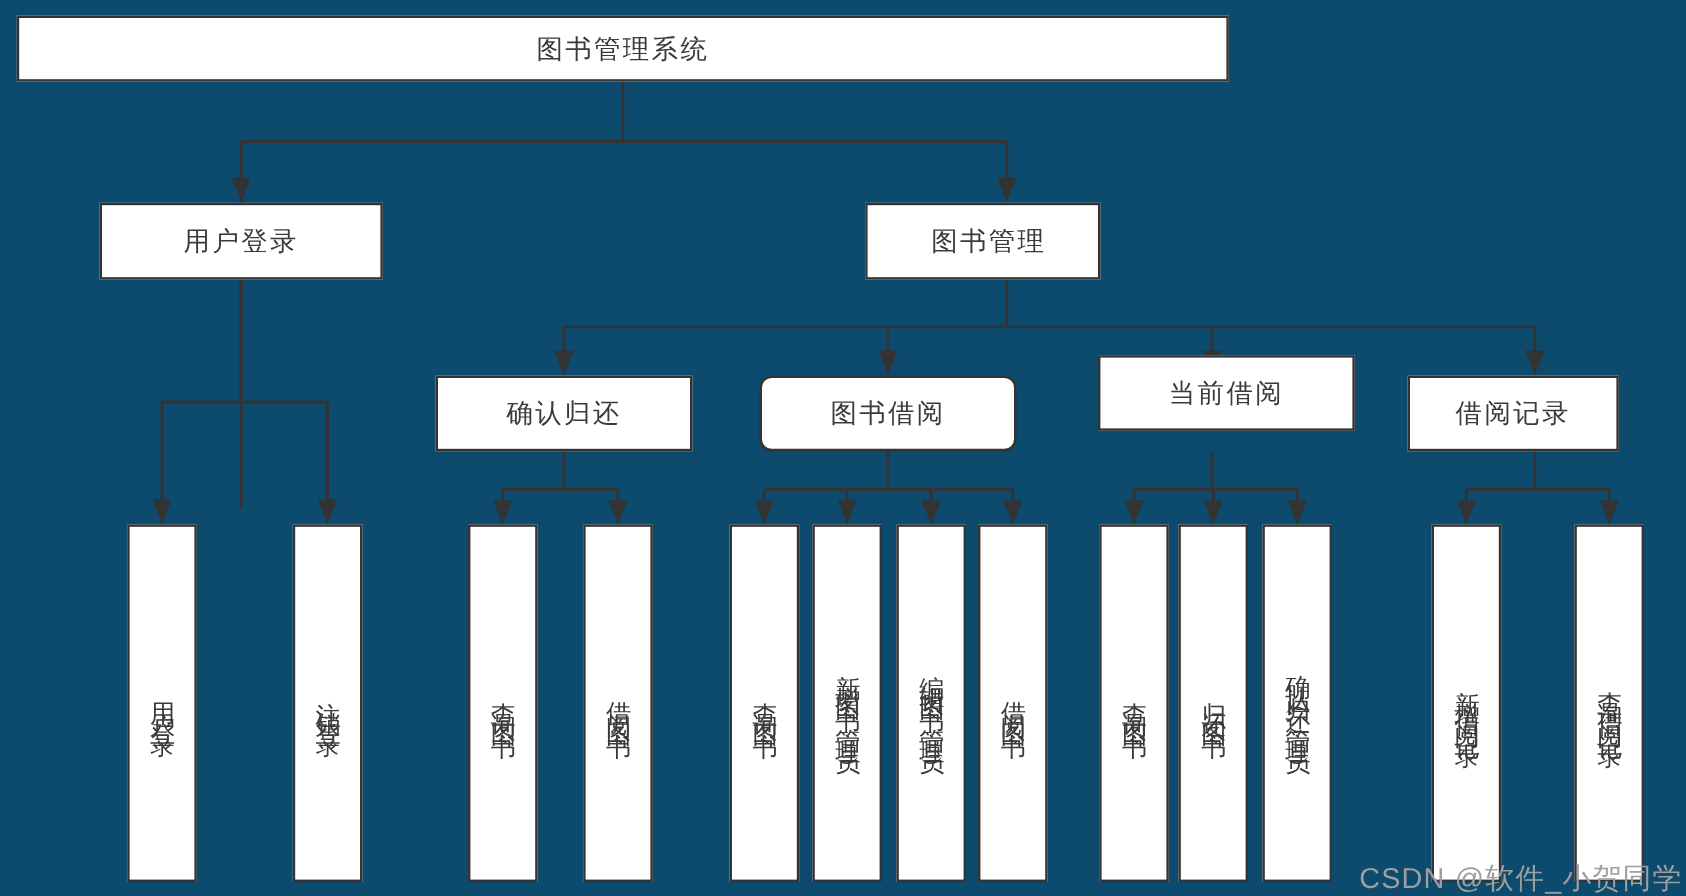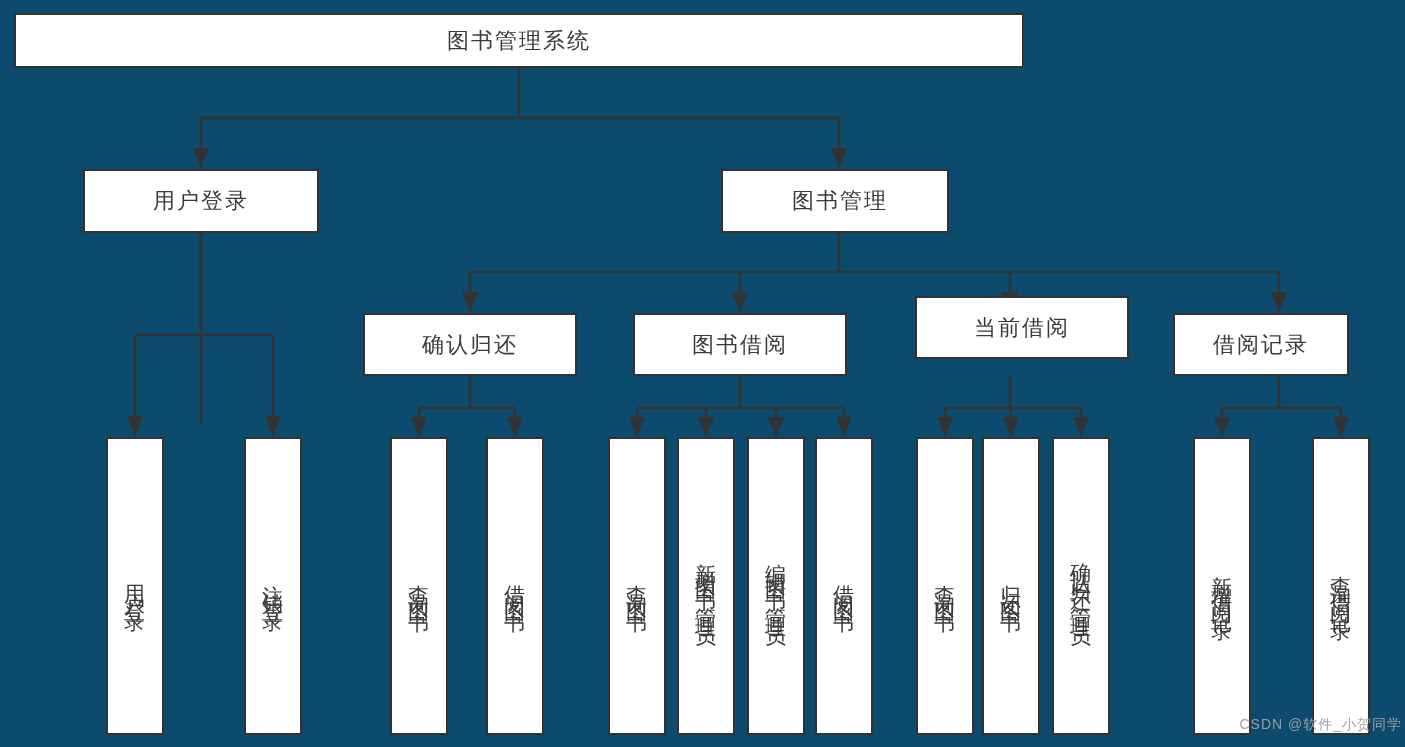--- a/index.html
+++ b/index.html
@@ -46,21 +46,21 @@
     writing-mode: vertical-rl;
     text-orientation: mixed;
     font-size: 21px;
     letter-spacing: 9px;
     line-height: 1;
   }
   .watermark {
     position: absolute;
     top: 716px;
     right: 3px;
-    font-size: 14px;
+    font-size: 24px;
     letter-spacing: 1px;
     color: #9e9e9e;
     z-index: 5;
     white-space: nowrap;
   }
 </style>
 </head>
 <body>
 
 <div class="stage">
@@ -111,24 +111,24 @@
     <g>
       <path d="M1279,376 V408 M1222,408 H1341 M1222,408 V424 M1341,408 V424"></path>
       <polygon points="1214,417 1230,417 1222,437"></polygon>
       <polygon points="1333,417 1349,417 1341,437"></polygon>
     </g>
   </svg>
 
   <div class="box h-box" style="left:14px; top:13px; width:1010px; height:55px;">图书管理系统</div>
 
   <div class="box h-box" style="left:83px; top:169px; width:236px; height:64px;">用户登录</div>
-  <div class="box h-box" style="left:721px; top:169px; width:228px; height:64px;padding-left:10px;">图书管理</div>
+  <div class="box h-box" style="left:721px; top:169px; width:196px; height:64px;padding-left:10px;">图书管理</div>
 
   <div class="box h-box" style="left:363px; top:313px; width:214px; height:63px;">确认归还</div>
-  <div class="box h-box" style="left:633px; top:313px; width:214px; height:63px;">图书借阅</div>
+  <div class="box h-box" style="left:633px; top:313px; width:214px; height:63px;border-radius:10px;">图书借阅</div>
   <div class="box h-box" style="left:903px; top:296px; width:214px; height:63px;margin-left:12px;">当前借阅</div>
   <div class="box h-box" style="left:1173px; top:313px; width:176px; height:63px;">借阅记录</div>
 
   <div class="box v-box" style="left:106px; top:437px; width:58px; height:298px;">用户登录</div>
   <div class="box v-box" style="left:244px; top:437px; width:58px; height:298px;">注销登录</div>
 
   <div class="box v-box" style="left:390px; top:437px; width:58px; height:298px;">查询图书</div>
   <div class="box v-box" style="left:486px; top:437px; width:58px; height:298px;">借阅图书</div>
 
   <div class="box v-box" style="left:608px; top:437px; width:58px; height:298px;">查询图书</div>

